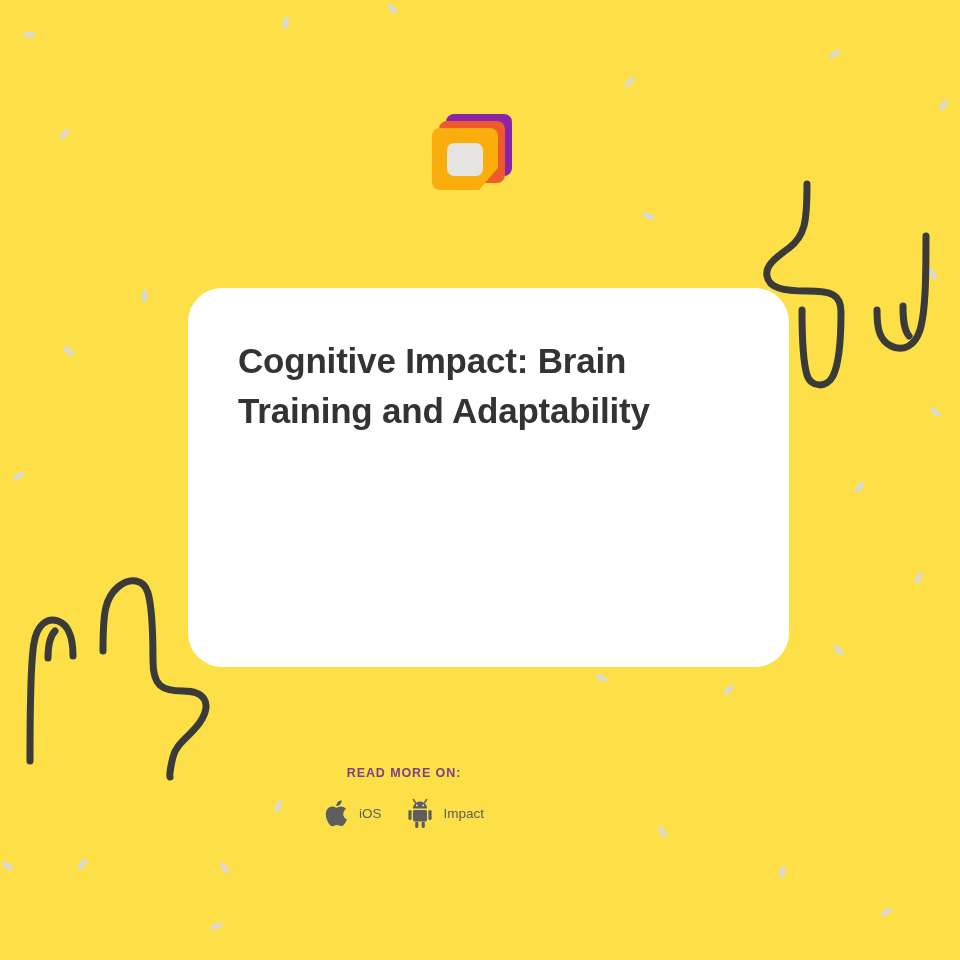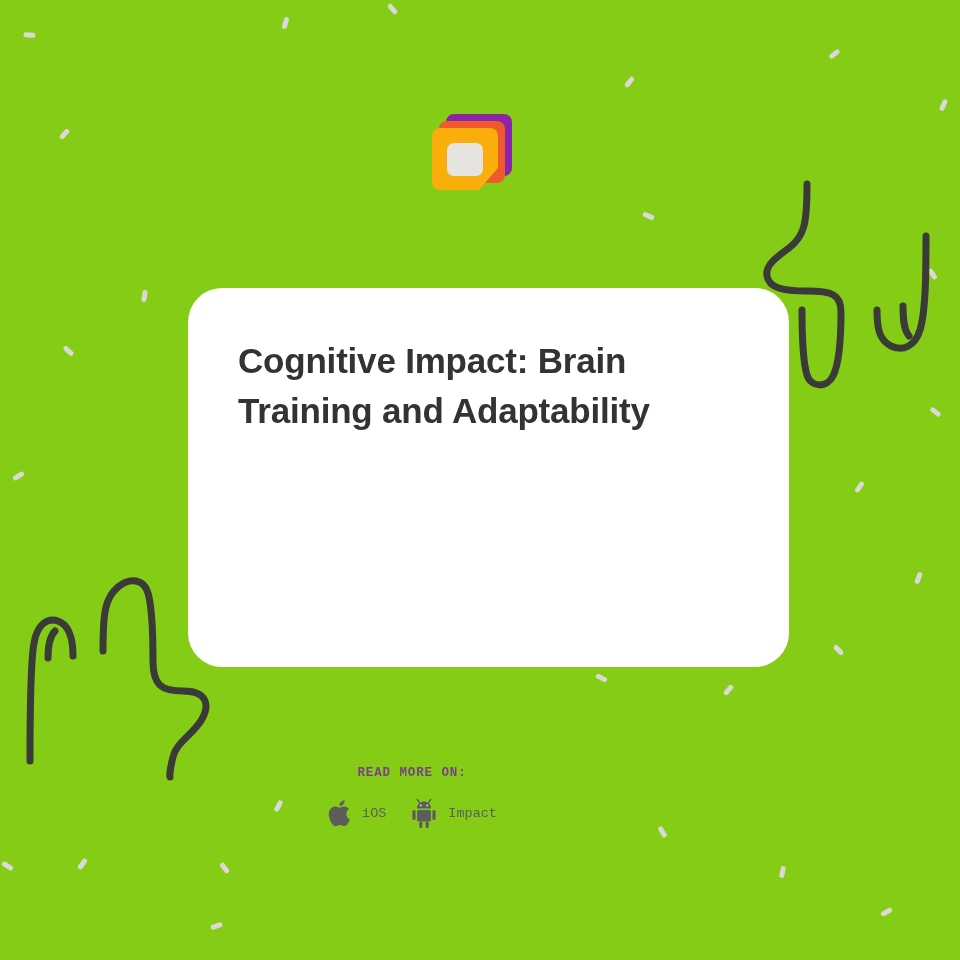--- a/index.html
+++ b/index.html
@@ -12,21 +12,21 @@
     height: 960px;
     background: #e5e4e1;
     font-family: "Liberation Sans", sans-serif;
     overflow: hidden;
   }
 
   #stage {
     position: relative;
     width: 960px;
     height: 960px;
-    background: #84cc16;
+    background: #fde047;
     overflow: hidden;
   }
 
   
   #confetti-layer {
     position: absolute;
     inset: 0;
     pointer-events: none;
   }
   .speck {
@@ -100,25 +100,24 @@
     margin: 36px 0 0 0;
     font-size: 23.5px;
     line-height: 33px;
     color: #333333;
     max-width: 505px;
   }
 
   
   #footer {
     position: absolute;
-    left: 8px;
+    left: 0;
     top: 766px;
     width: 808px;
     text-align: center;
-    font-family: Liberation Mono, monospace;
   }
   #read-more-on {
     font-size: 12.5px;
     font-weight: bold;
     letter-spacing: 0.9px;
     color: #7a3f86;
     margin: 0;
   }
   #brand-wordmark {
     margin: 22px 0 0 0;

